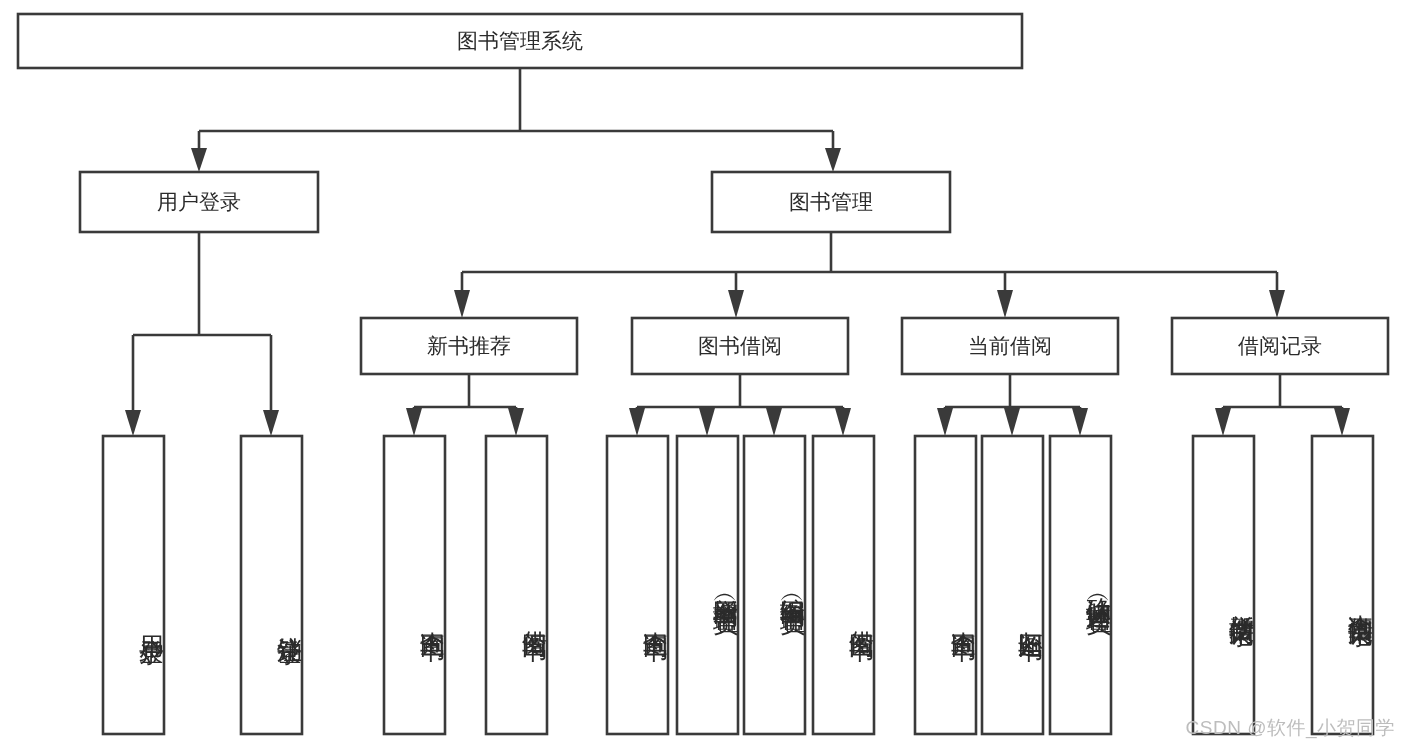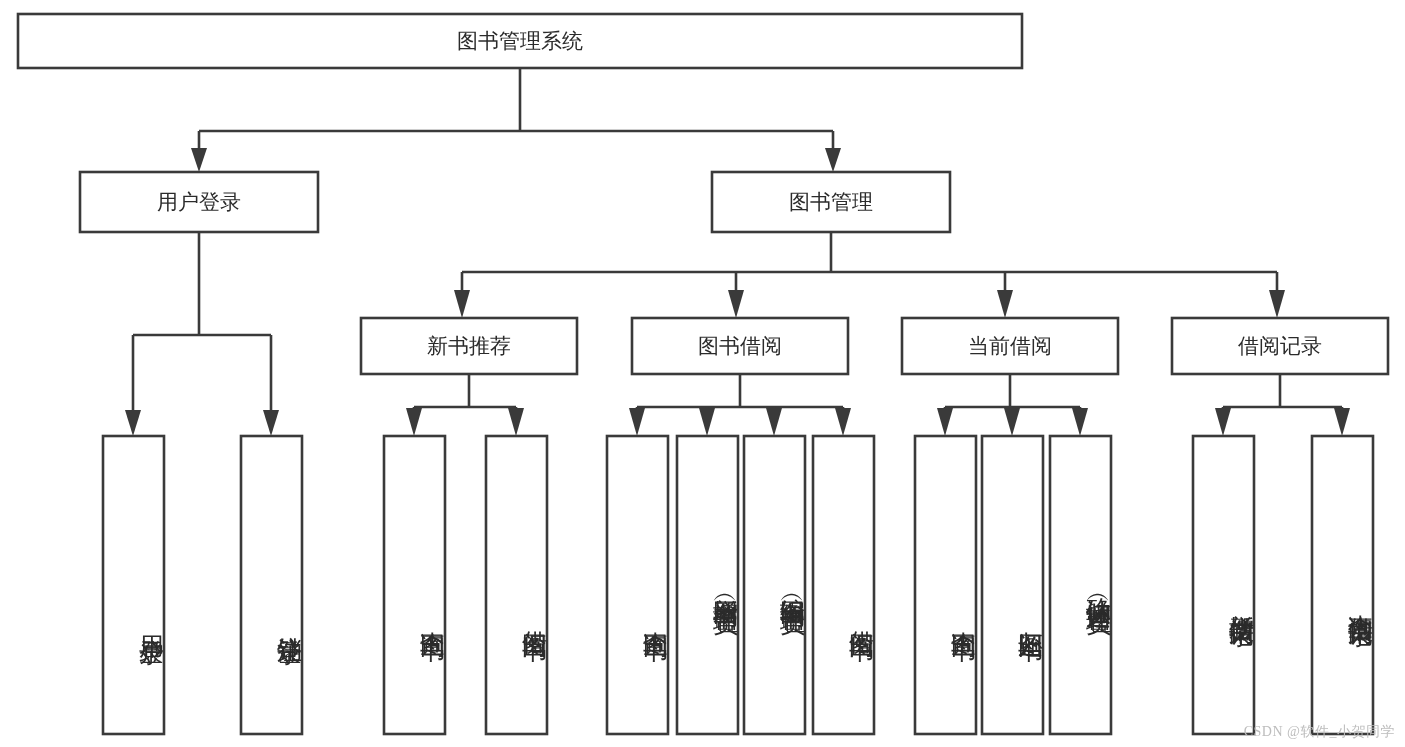--- a/index.html
+++ b/index.html
@@ -58,22 +58,22 @@
     white-space: nowrap;
     display: flex;
     align-items: flex-start;
     justify-content: center;
     pointer-events: none;
   }
   .watermark {
     position: absolute;
     right: 10px;
     bottom: 6px;
-    font-family: Liberation Serif, serif;
-    font-size: 14px;
+    font-family: Liberation Sans, sans-serif;
+    font-size: 19px;
     color: #bdbdbd;
     letter-spacing: 0.5px;
     white-space: nowrap;
   }
 </style>
 </head>
 <body>
 
 <div id="diagram-root">
 

